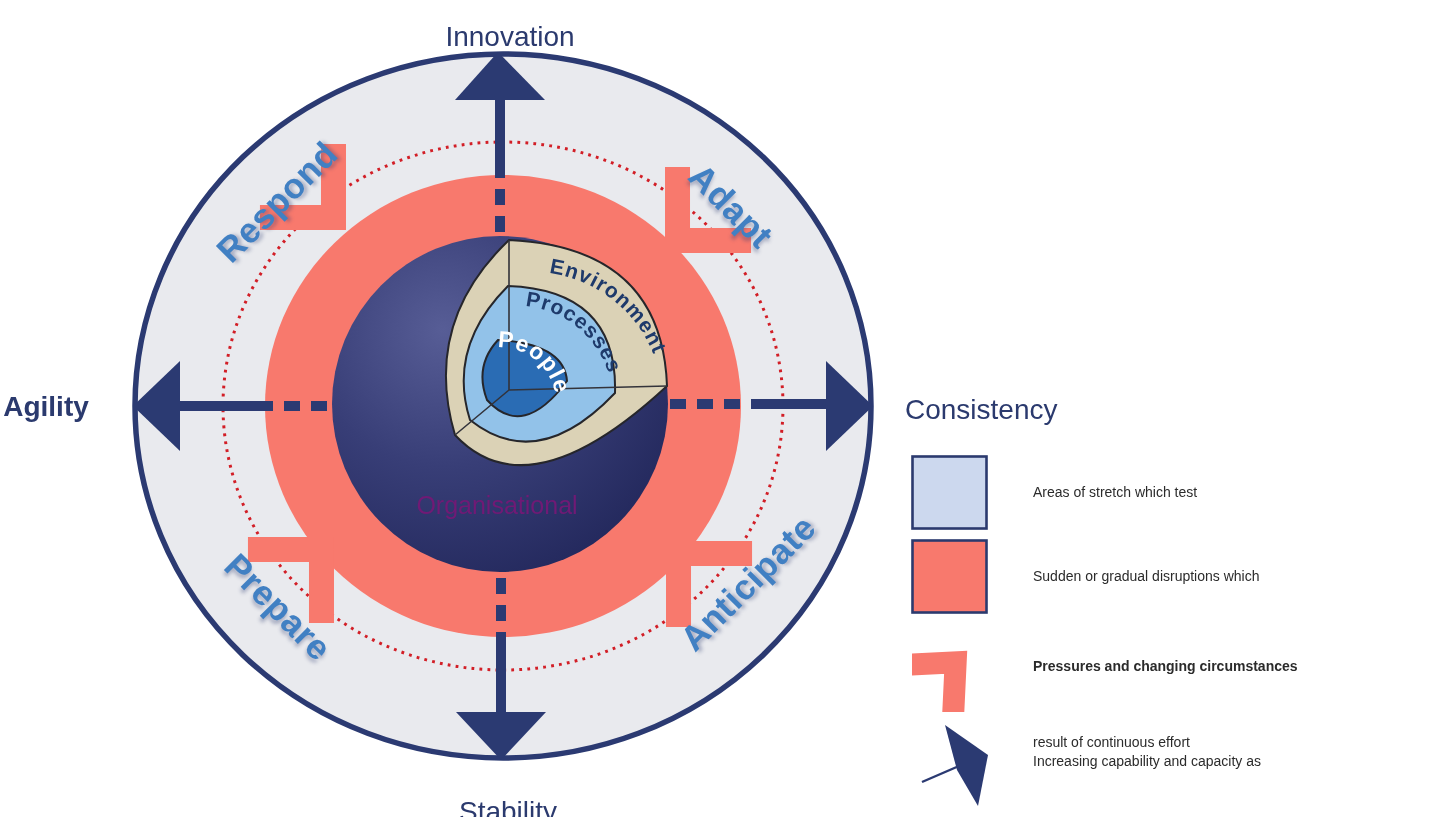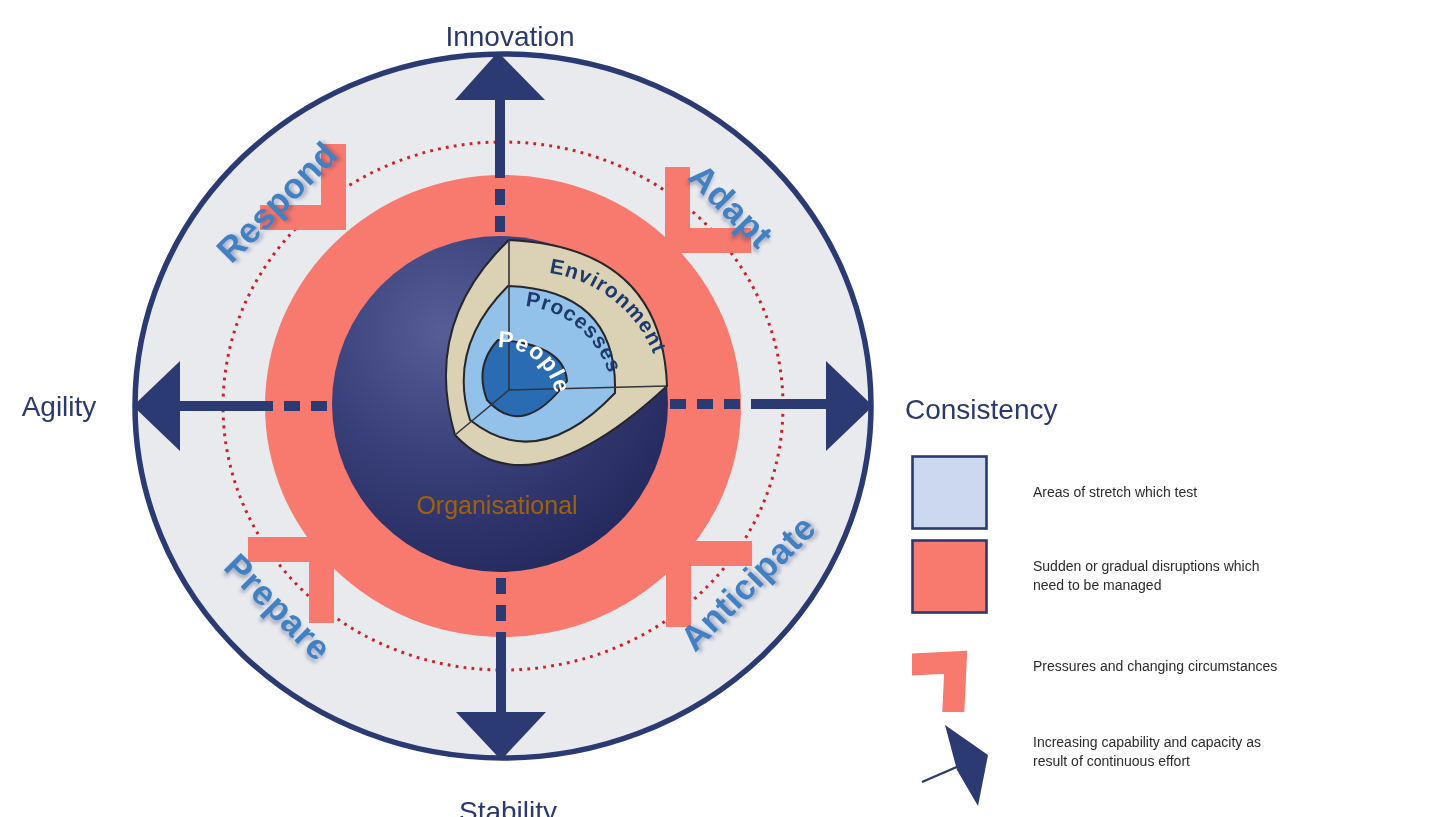--- a/index.html
+++ b/index.html
@@ -22,21 +22,21 @@
   }
   .axis-lbl.left-align { transform:translate(0,-50%); }
   .phase-lbl {
     font-size:35px; font-weight:600; color:#4180c3;
     letter-spacing:0.5px;
     text-shadow:2px 3px 4px rgba(40,55,110,0.35);
   }
   .phase-rot-neg { transform:translate(-50%,-50%) rotate(-45deg); }
   .phase-rot-pos { transform:translate(-50%,-50%) rotate(45deg); }
   .core-lbl {
-    font-size:25px; color:#a16207; text-align:center;
+    font-size:25px; color:#701a75; text-align:center;
     line-height:1.25; transform:translate(-50%,-50%);
   }
   .legend { position:absolute; left:0; top:0; width:1456px; height:817px; pointer-events:none; }
   .lg-icon { position:absolute; }
   .lg-text {
     position:absolute; transform:translateY(-50%);
     font-size:14px; color:#2b2b2b; line-height:1.33; white-space:nowrap;
   }
   svg text.layer-text {
     font-family:"Liberation Sans", sans-serif;
@@ -126,21 +126,21 @@
         <path d="M -40 -52 L 12 0 L -40 52"></path>
       </g>
       <g transform="translate(687,562) rotate(-135)">
         <path d="M -40 -52 L 12 0 L -40 52"></path>
       </g>
     </g>
   </svg>
 
   <div class="lbl axis-lbl" style="left:510px; top:29px;margin-top:8px;">Innovation</div>
   <div class="lbl axis-lbl" style="left:508px; top:812px;text-align:center;">Stability</div>
-  <div class="lbl axis-lbl" style="left:59px; top:407px;">Agility</div>
+  <div class="lbl axis-lbl" style="left:46px; top:407px;font-weight:bold;">Agility</div>
   <div class="lbl axis-lbl left-align" style="left:905px; top:410px;">Consistency</div>
 
   <div class="lbl phase-lbl phase-rot-neg" style="left:277px; top:202px;">Respond</div>
   <div class="lbl phase-lbl phase-rot-pos" style="left:731px; top:206px;">Adapt</div>
   <div class="lbl phase-lbl phase-rot-pos" style="left:278px; top:607px;">Prepare</div>
   <div class="lbl phase-lbl phase-rot-neg" style="left:748px; top:583px;">Anticipate</div>
 
   <div class="lbl core-lbl" style="left:497px; top:506px;">
     <div>Organisational</div>
   </div>
@@ -152,35 +152,34 @@
     </svg>
     <div class="lg-text" style="left:1033px; top:492px;">
       <div>Areas of stretch which test</div>
     </div>
 
     <svg class="lg-icon" style="left:910px; top:538px;" width="80" height="78">
       <rect x="2.5" y="2.5" width="74" height="72" fill="#f8796d" stroke="#2b3a6e" stroke-width="2.6"></rect>
     </svg>
     <div class="lg-text" style="left:1033px; top:576px;">
       <div>Sudden or gradual disruptions which</div>
-      <div>need to be managed</div>
     </div>
 
     <svg class="lg-icon" style="left:912px; top:626px;" width="90" height="86">
       <g transform="translate(38,42) rotate(-45)">
         <path d="M -36 -40 L 8 0 L -36 40" fill="none" stroke="#f8796d" stroke-width="22"></path>
       </g>
     </svg>
-    <div class="lg-text" style="left:1033px; top:666px;">
+    <div class="lg-text" style="left:1033px; top:666px;font-weight:bold;">
       <div>Pressures and changing circumstances</div>
     </div>
 
     <svg class="lg-icon" style="left:905px; top:720px;" width="95" height="95">
       <polygon points="40,5 83,35 73,86 52,50" fill="#2b3a72"></polygon>
       <line x1="17" y1="62" x2="54" y2="46" stroke="#2b3a72" stroke-width="2.4"></line>
     </svg>
     <div class="lg-text" style="left:1033px; top:752px;">
+      <div>result of continuous effort</div>
       <div>Increasing capability and capacity as</div>
-      <div>result of continuous effort</div>
     </div>
 
   </div>
 </div>
 
 </body></html>

